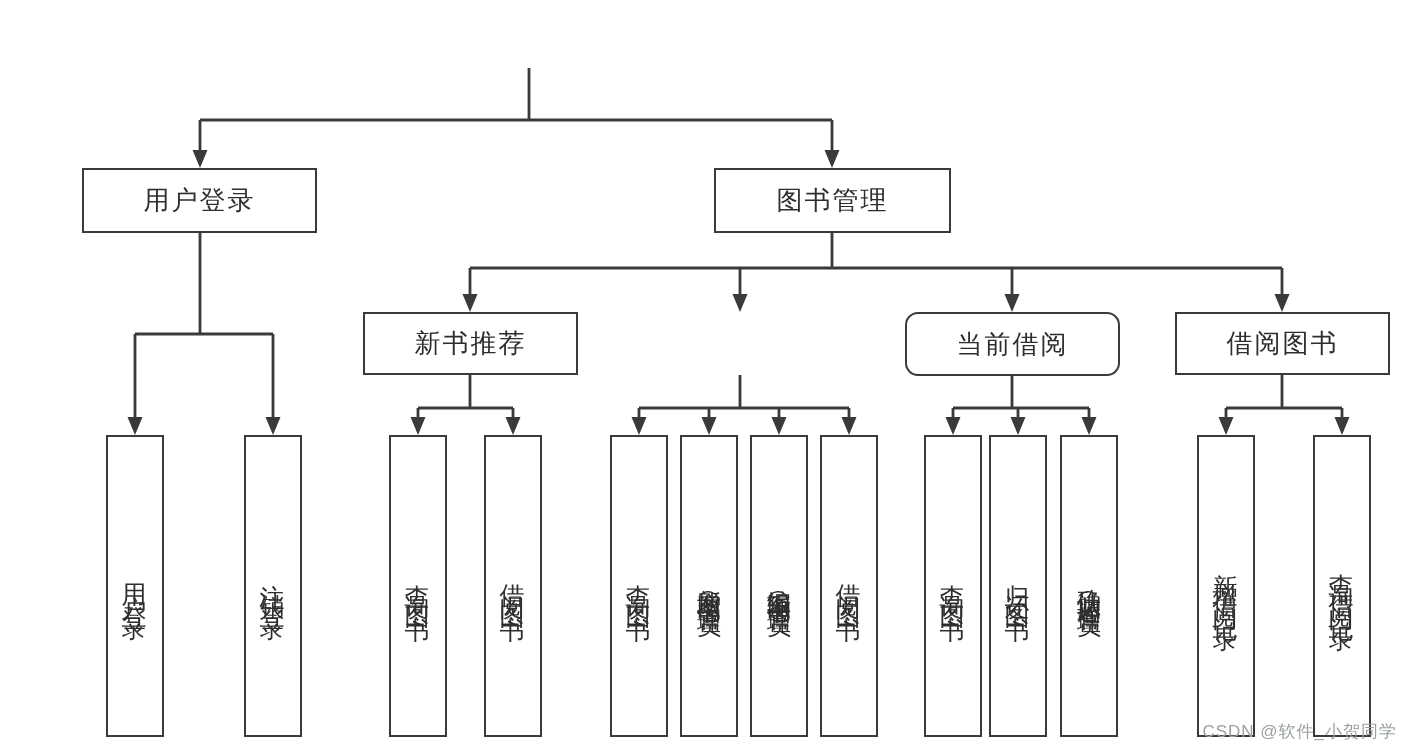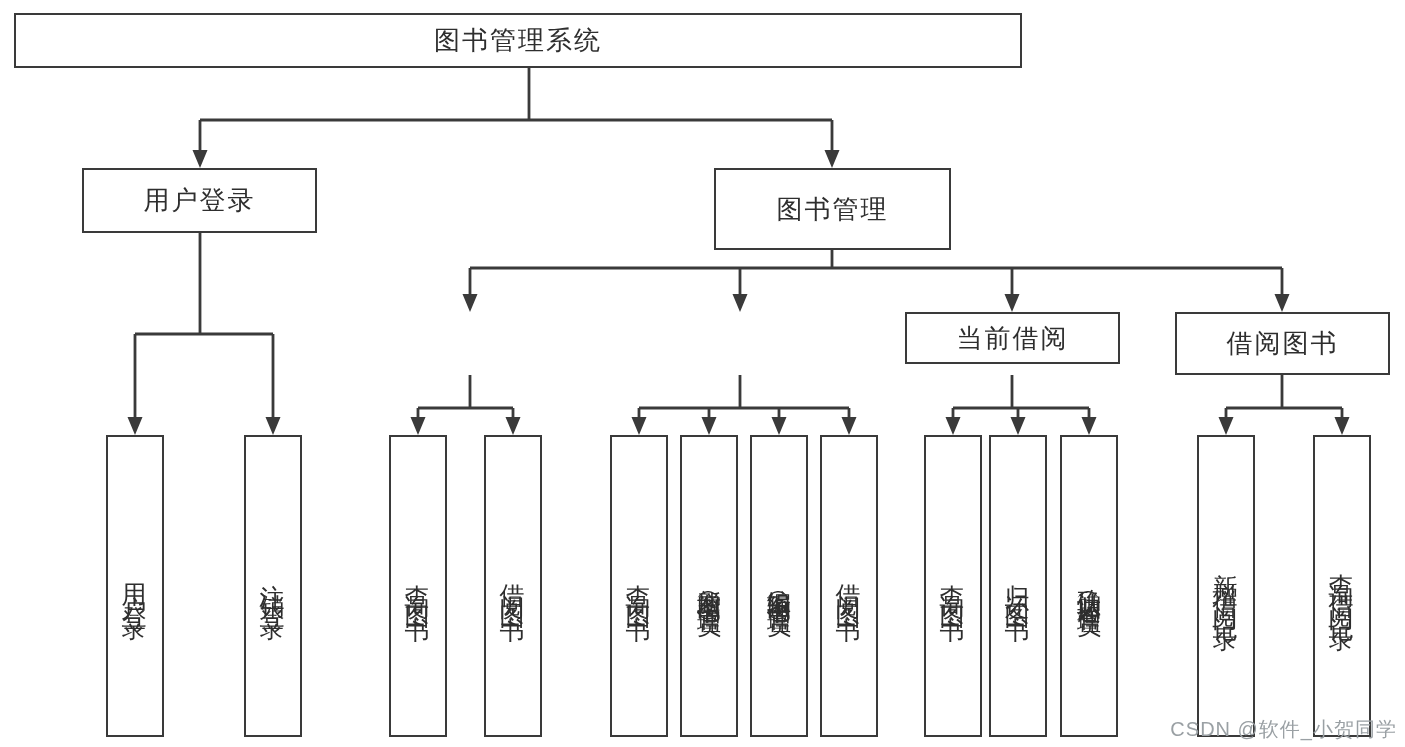--- a/index.html
+++ b/index.html
@@ -28,21 +28,21 @@
   }
   .root{font-size:26px;}
   .leaf{
     writing-mode:vertical-rl;text-orientation:mixed;
     font-size:25px;letter-spacing:11px;
     border-width:2.5px;
   }
   .leaf.long{font-size:24px;letter-spacing:3.5px;}
   .watermark{
     position:absolute;right:8px;bottom:4px;
-    font-size:20px;letter-spacing:1px;
+    font-size:17px;letter-spacing:1px;
     color:var(--watermark);
     white-space:nowrap;
   }
 </style>
 </head>
 <body>
 
 <div class="canvas">
 
   <svg class="connectors" viewBox="0 0 1405 747" xmlns="http://www.w3.org/2000/svg" aria-hidden="true">
@@ -60,26 +60,26 @@
       M1004.5,294 L1019.5,294 L1012,312 Z  M1274.5,294 L1289.5,294 L1282,312 Z
       M127.5,417 L142.5,417 L135,435 Z  M265.5,417 L280.5,417 L273,435 Z
       M410.5,417 L425.5,417 L418,435 Z  M505.5,417 L520.5,417 L513,435 Z
       M631.5,417 L646.5,417 L639,435 Z  M701.5,417 L716.5,417 L709,435 Z
       M771.5,417 L786.5,417 L779,435 Z  M841.5,417 L856.5,417 L849,435 Z
       M945.5,417 L960.5,417 L953,435 Z  M1010.5,417 L1025.5,417 L1018,435 Z
       M1081.5,417 L1096.5,417 L1089,435 Z
       M1218.5,417 L1233.5,417 L1226,435 Z  M1334.5,417 L1349.5,417 L1342,435 Z"></path>
   </svg>
 
-  <div class="node root" style="left:14px;top:13px;width:1008px;height:55px;">图书管理系统</div>
 
   <div class="node" style="left:82px;top:168px;width:235px;height:65px;">用户登录</div>
-  <div class="node" style="left:714px;top:168px;width:237px;height:82px;">图书管理</div>
+  <div class="node" style="left:714px;top:168px;width:237px;height:65px;">图书管理</div>
 
-  <div class="node" style="left:905px;top:312px;width:215px;height:52px;">当前借阅</div>
+  <div class="node" style="left:363px;top:312px;width:215px;height:63px;">新书推荐</div>
+  <div class="node" style="left:905px;top:312px;width:215px;height:64px;border-radius:13px;">当前借阅</div>
   <div class="node" style="left:1175px;top:312px;width:215px;height:63px;">借阅图书</div>
 
   <div class="node leaf" style="left:106px;top:435px;width:58px;height:302px;">用户登录</div>
   <div class="node leaf" style="left:244px;top:435px;width:58px;height:302px;">注销登录</div>
 
   <div class="node leaf" style="left:389px;top:435px;width:58px;height:302px;">查询图书</div>
   <div class="node leaf" style="left:484px;top:435px;width:58px;height:302px;">借阅图书</div>
 
   <div class="node leaf" style="left:610px;top:435px;width:58px;height:302px;">查询图书</div>
   <div class="node leaf long" style="left:680px;top:435px;width:58px;height:302px;">新增图书（管理员）</div>

